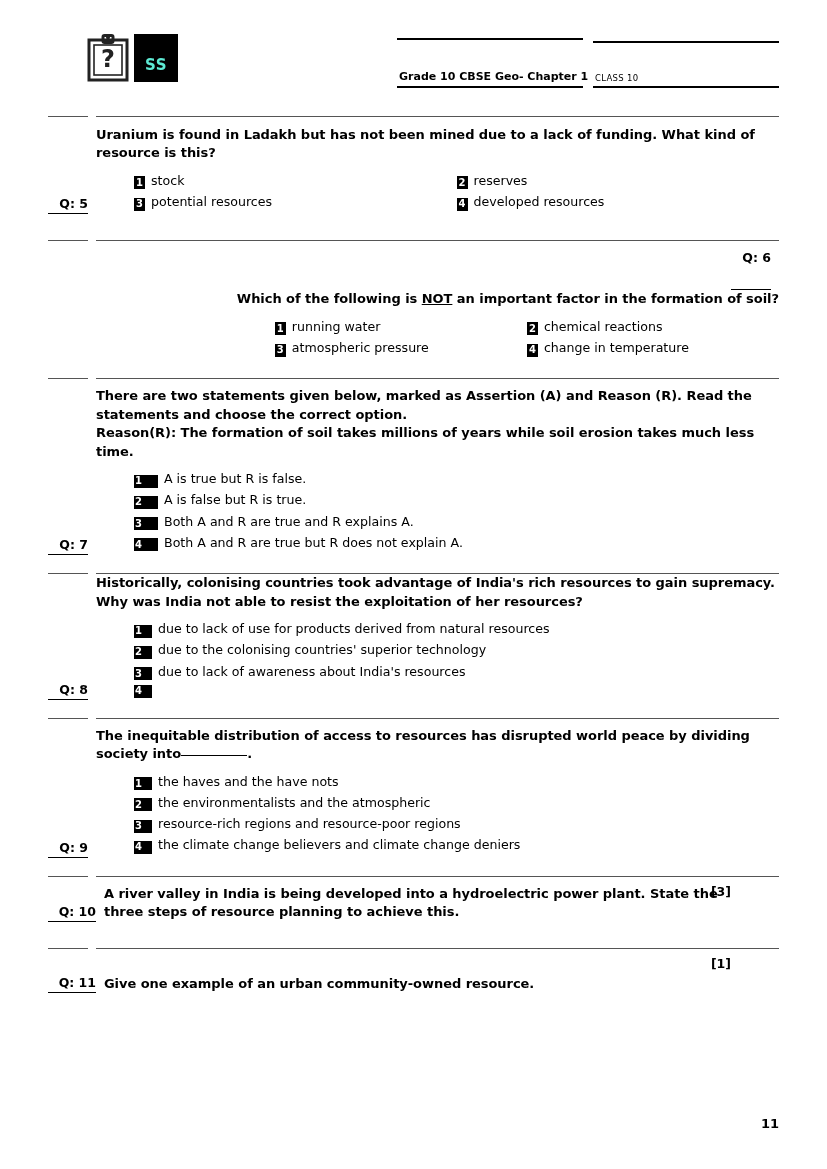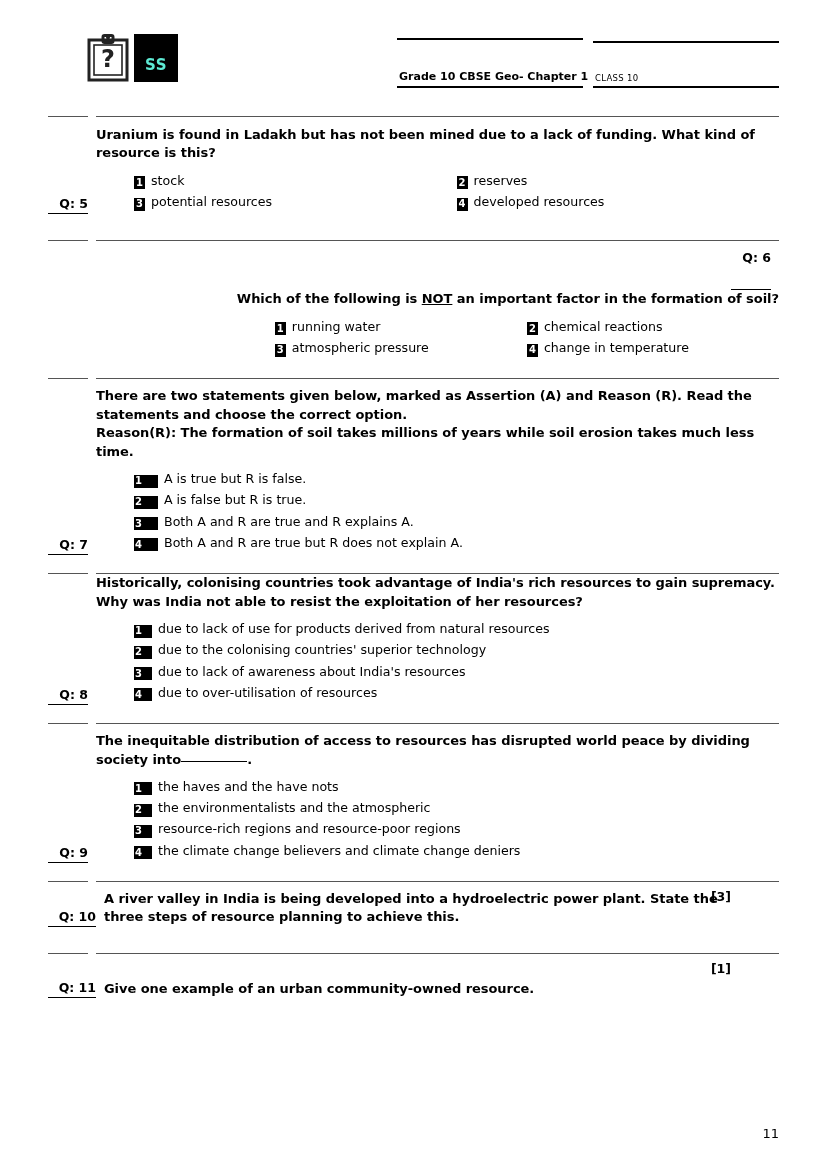--- a/index.html
+++ b/index.html
@@ -192,23 +192,23 @@
   .opt-text { white-space: nowrap; }
 
   .block { position: relative; }
   .spacer-sm { height: 10px; }
   .spacer-md { height: 18px; }
   .spacer-lg { height: 26px; }
 
   .page-number {
     position: absolute;
     right: 48px;
-    bottom: 28px;
+    bottom: 38px;
     font-size: 13px;
-    font-weight: normal;
+    font-weight: bold;
     margin-top: 8px;
   }
 </style>
 </head>
 <body>
 
 <div class="page">
 
   <div class="header">
     <div class="logo-wrap">
@@ -363,21 +363,20 @@
           <div class="opt">
             <span class="opt-num medBox">2</span>
             <span class="opt-text">due to the colonising countries' superior technology</span>
           </div>
           <div class="opt">
             <span class="opt-num medBox">3</span>
             <span class="opt-text">due to lack of awareness about India's resources</span>
           </div>
           <div class="opt">
             <span class="opt-num medBox">4</span>
-            <span class="opt-text">due to over-utilisation of resources</span>
           </div>
         </div>
       </div>
     </div>
   </div>
 
   <div class="spacer-md"></div>
 
   <div class="block">
     <div class="qsep">

